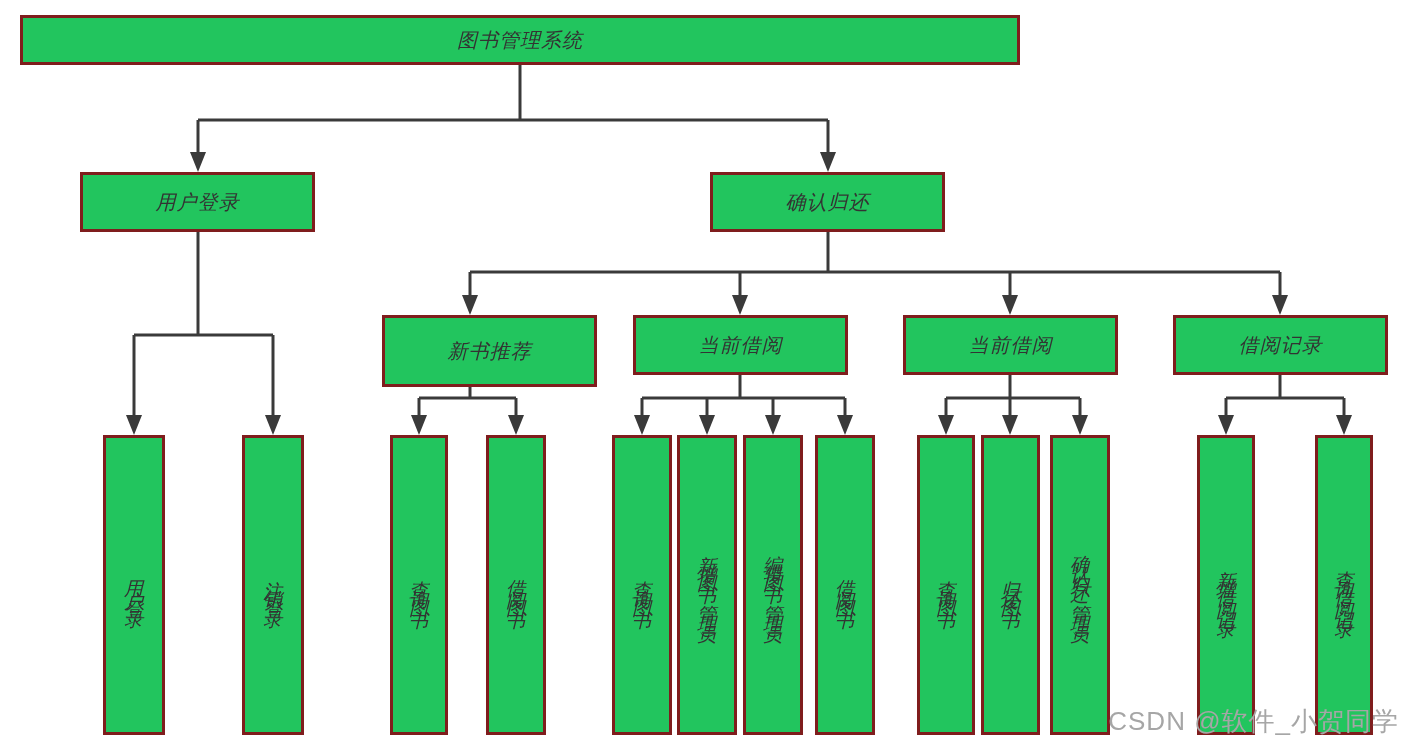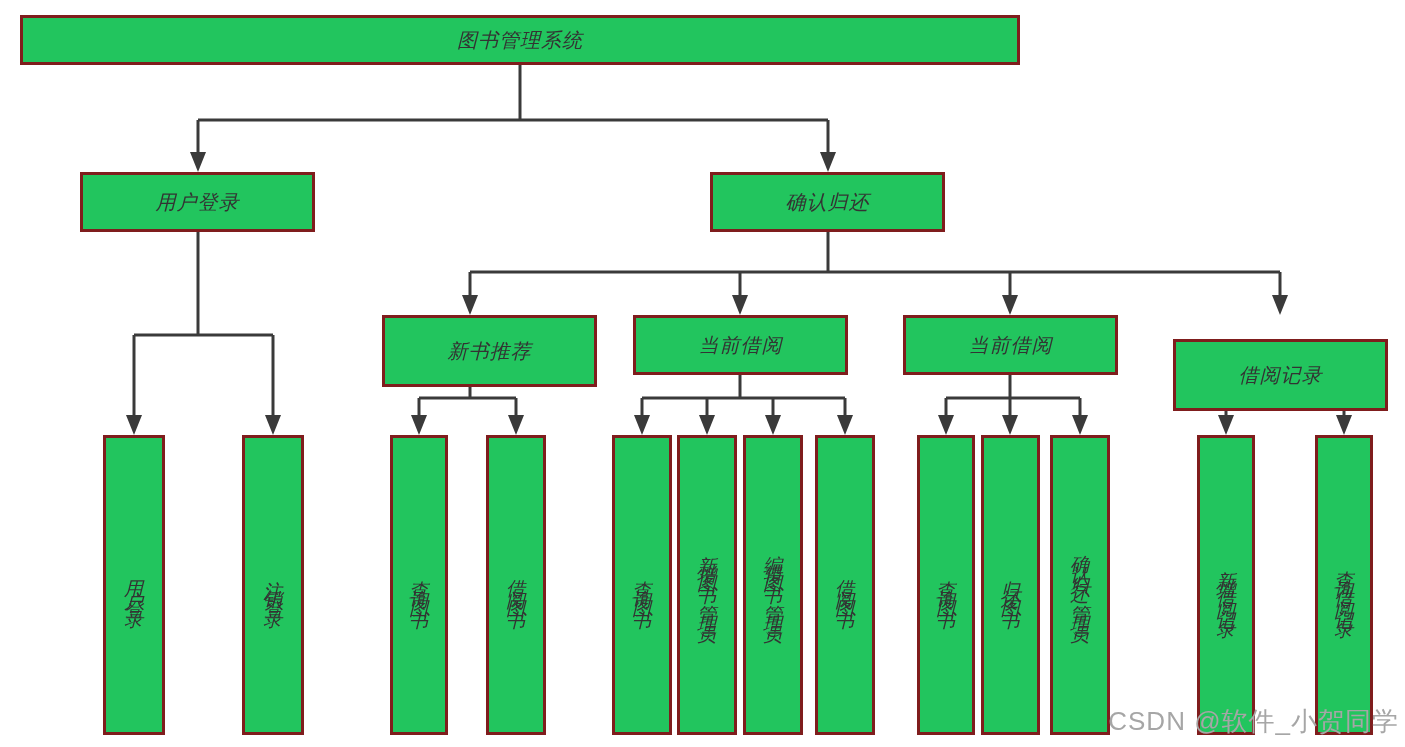--- a/index.html
+++ b/index.html
@@ -115,21 +115,21 @@
   </svg>
 
   <div class="node hnode" style="left:20px;top:15px;width:1000px;height:50px;">图书管理系统</div>
 
   <div class="node hnode" style="left:80px;top:172px;width:235px;height:60px;">用户登录</div>
   <div class="node hnode" style="left:710px;top:172px;width:235px;height:60px;">确认归还</div>
 
   <div class="node hnode" style="left:382px;top:315px;width:215px;height:72px;">新书推荐</div>
   <div class="node hnode" style="left:633px;top:315px;width:215px;height:60px;">当前借阅</div>
   <div class="node hnode" style="left:903px;top:315px;width:215px;height:60px;">当前借阅</div>
-  <div class="node hnode" style="left:1173px;top:315px;width:215px;height:72px;margin-top:24px;">借阅记录</div>
+  <div class="node hnode" style="left:1173px;top:315px;width:215px;height:60px;">借阅记录</div>
 
   <div class="node vnode" style="left:103px;top:435px;width:62px;height:300px;">
     <span>用户登录</span>
   </div>
   <div class="node vnode" style="left:242px;top:435px;width:62px;height:300px;">
     <span>注销登录</span>
   </div>
 
   <div class="node vnode" style="left:390px;top:435px;width:58px;height:300px;">
     <span>查询图书</span>

